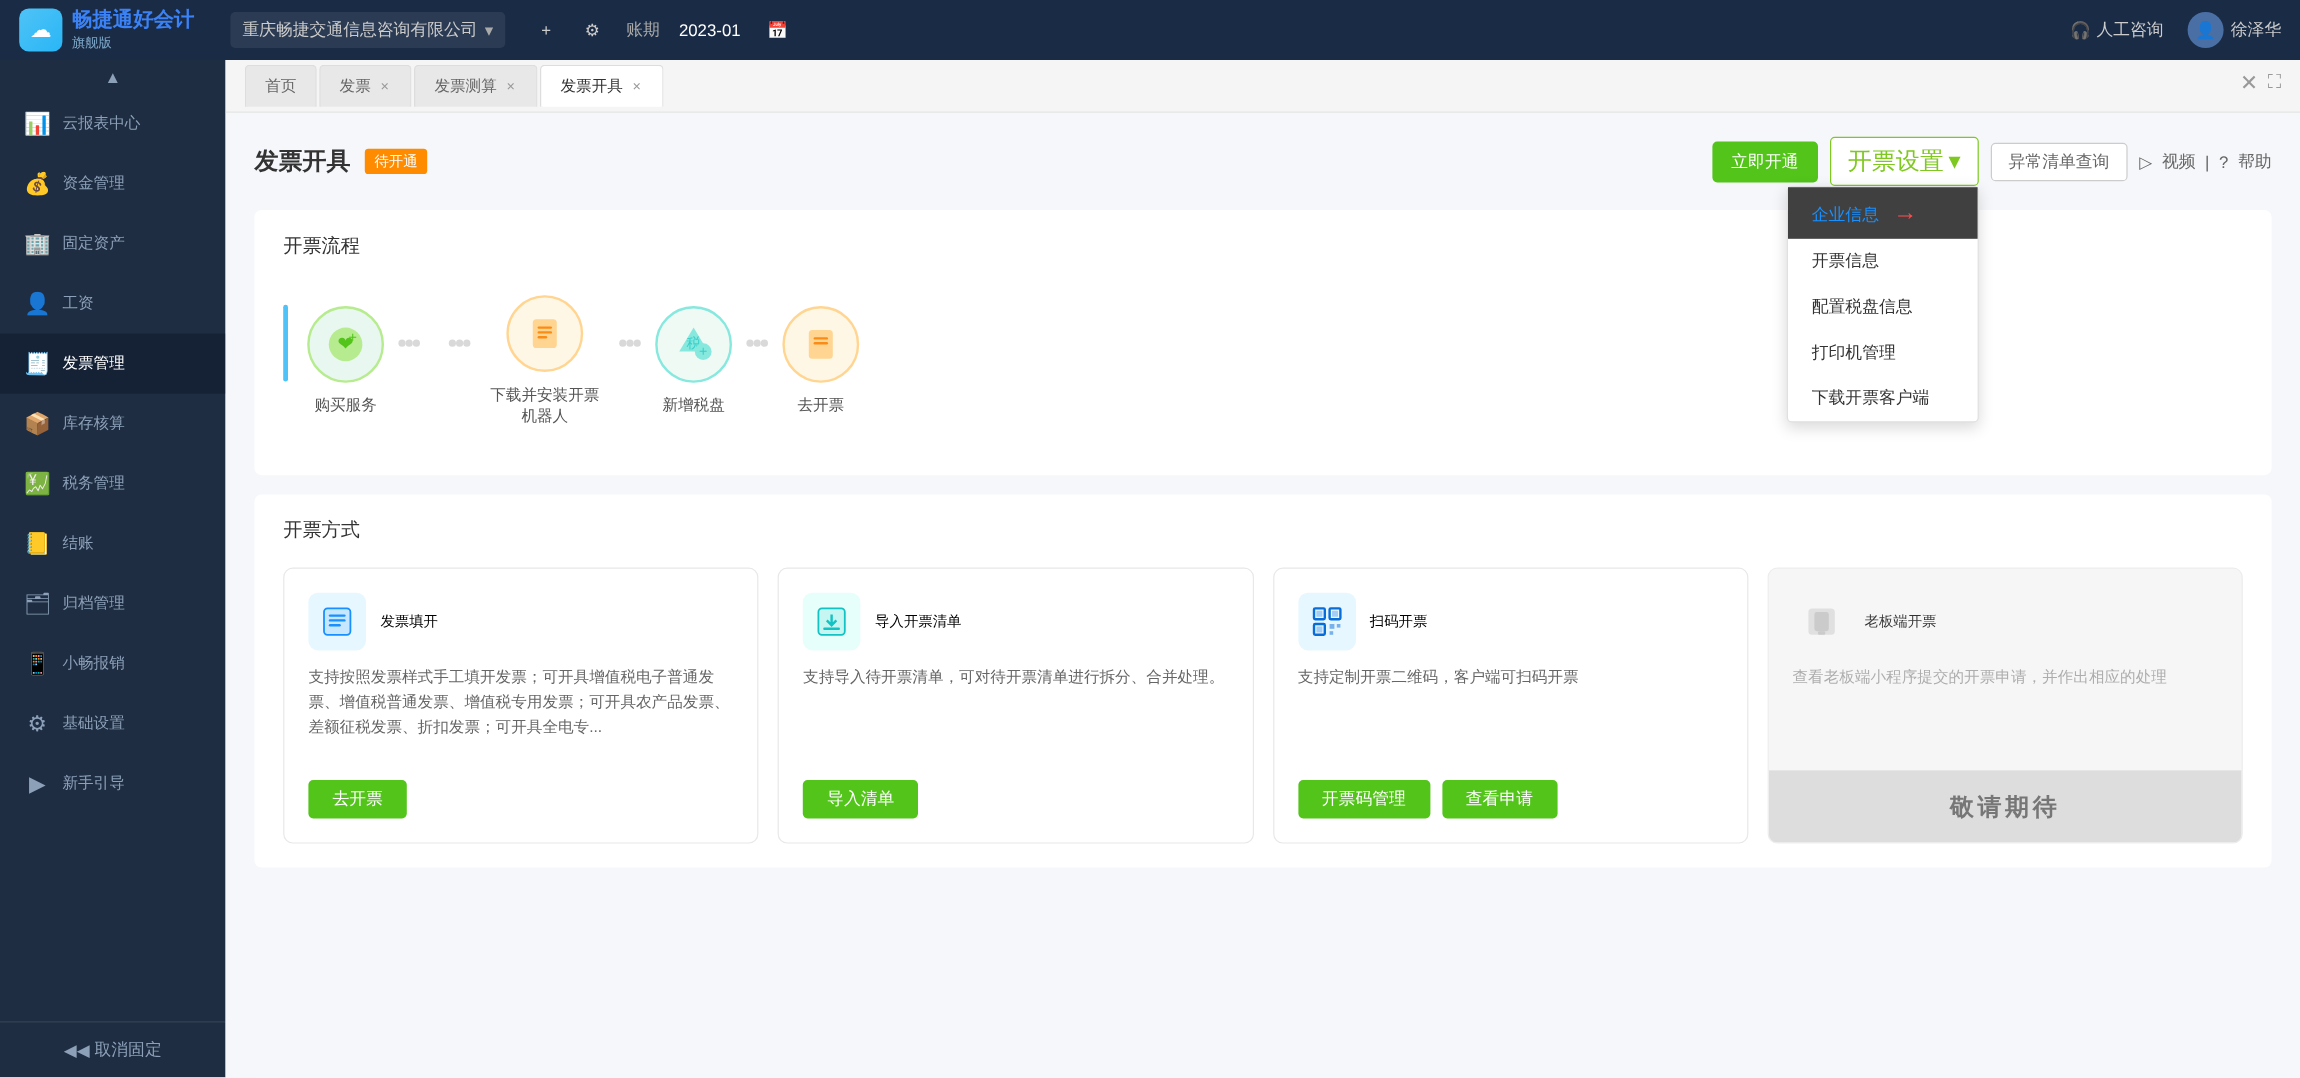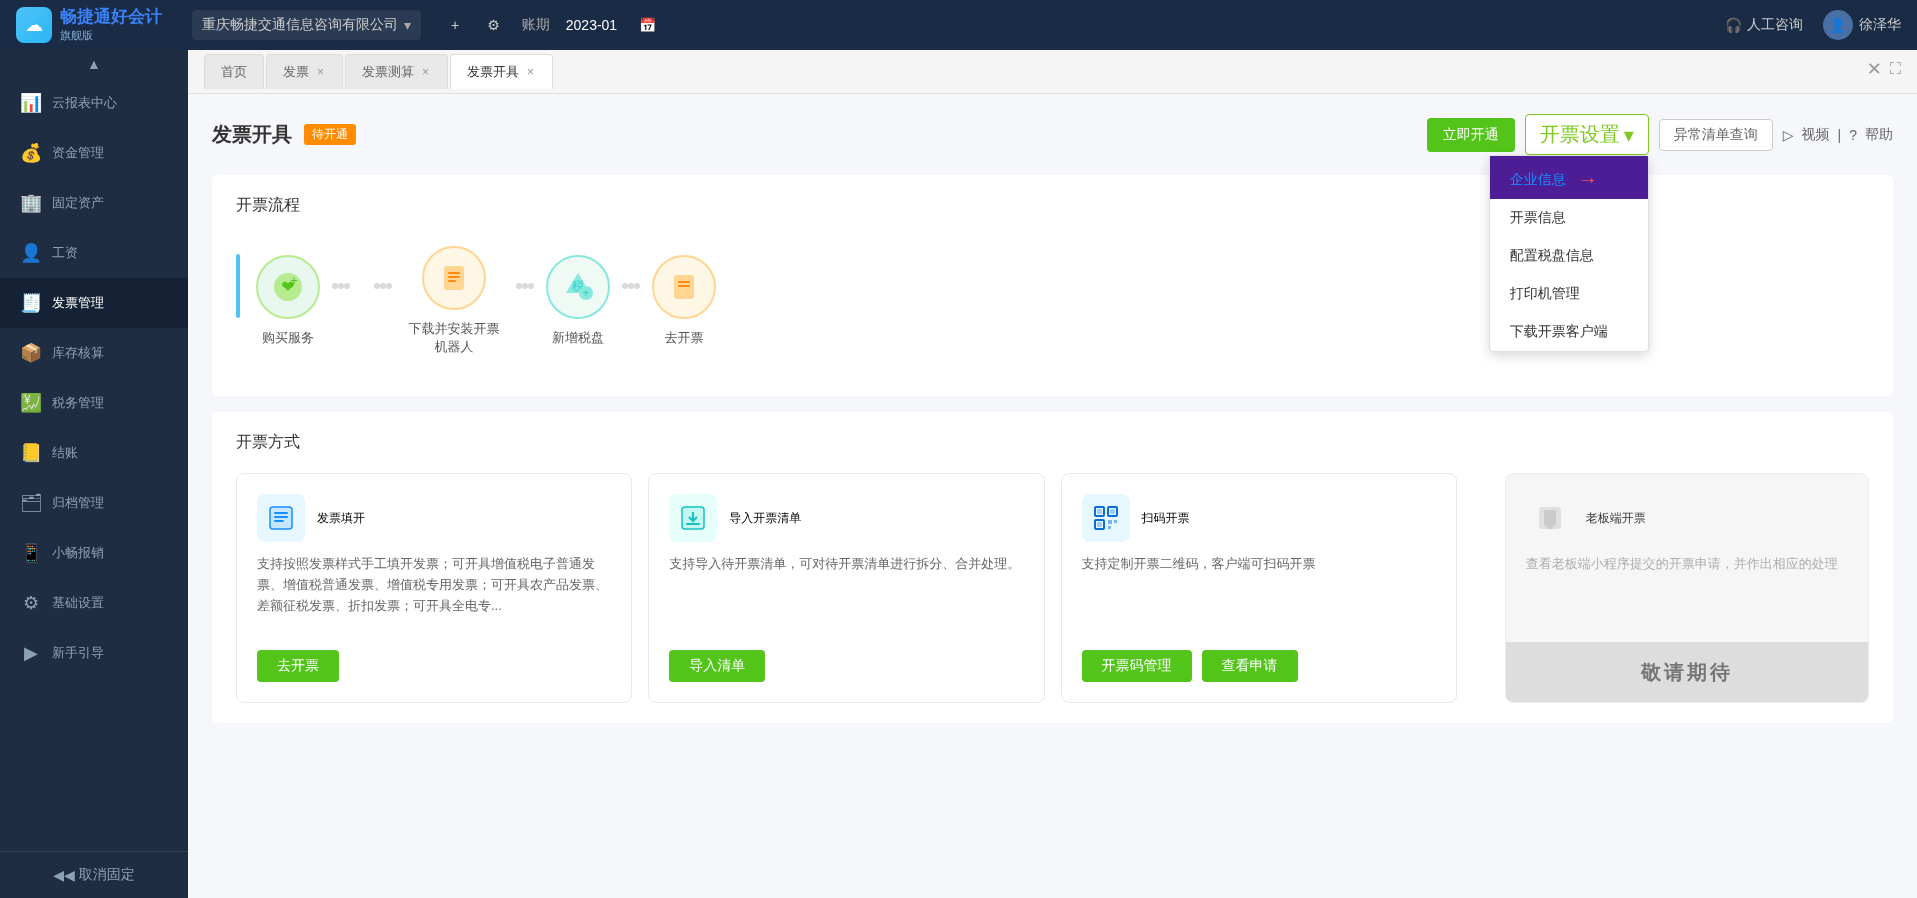--- a/index.html
+++ b/index.html
@@ -49,21 +49,21 @@
     .btn-primary { background: #52c41a; color: white; border: none; padding: 8px 16px; border-radius: 4px; cursor: pointer; font-size: 14px; }
     .btn-outline-green { background: white; color: #7ec820; border: 1.5px solid #7ec820; padding: 6px 14px; border-radius: 4px; cursor: pointer; font-size: 20px; display: flex; align-items: center; gap: 4px; position: relative; }
     .btn-outline-gray { background: white; color: #666; border: 1.5px solid #ccc; padding: 6px 14px; border-radius: 4px; cursor: pointer; font-size: 14px; display: flex; align-items: center; gap: 4px; }
     .help-area { display: flex; align-items: center; gap: 8px; color: #666; font-size: 14px; }
     .close-btn { color: #999; font-size: 18px; cursor: pointer; }
     .fullscreen-btn { color: #999; font-size: 16px; cursor: pointer; }
 
     
     .dropdown-menu { position: absolute; top: 100%; right: 0; background: white; border: 1px solid #e0e0e0; border-radius: 4px; box-shadow: 0 4px 12px rgba(0,0,0,0.15); z-index: 1000; min-width: 160px; }
     .dropdown-item { padding: 10px 20px; cursor: pointer; color: #333; font-size: 14px; }
-    .dropdown-item.highlighted { background: #4c1d95; color: #1890ff; }
+    .dropdown-item.highlighted { background: #404040; color: #1890ff; }
     .dropdown-wrapper { position: relative; }
 
     
     .section { background: white; border-radius: 6px; padding: 20px 24px; margin-bottom: 16px; }
     .section-title { font-size: 16px; font-weight: normal; color: #333; margin-bottom: 20px; }
 
     
     .flow-steps { display: flex; align-items: center; padding: 10px 0 20px; }
     .flow-step { display: flex; flex-direction: column; align-items: center; gap: 10px; }
     .flow-step-icon { width: 64px; height: 64px; border-radius: 50%; display: flex; align-items: center; justify-content: center; font-size: 28px; }
@@ -72,21 +72,21 @@
     .flow-step-icon.orange { background: #fff7e6; color: #fa8c16; border: 2px solid #ffd591; }
     .flow-step-icon.teal { background: #f0faf5; color: #36cfc9; border: 2px solid #87e8de; }
     .flow-step-label { font-size: 13px; color: #555; text-align: center; max-width: 100px; }
     .flow-connector { display: flex; align-items: center; padding: 0 12px; margin-bottom: 30px; }
     .flow-dot { width: 6px; height: 6px; border-radius: 50%; background: #d9d9d9; }
     .flow-start-bar { width: 4px; height: 64px; background: #4fc3f7; border-radius: 2px; margin-right: 16px; align-self: center; margin-bottom: 30px; }
 
     
     .methods-grid { display: grid; grid-template-columns: repeat(4, 1fr); gap: 16px; }
     .method-card { background: white; border: 1px solid #e8e8e8; border-radius: 8px; padding: 20px; }
-    .method-card.disabled { background: #f5f5f5; opacity: 0.8; margin-left: 32px; }
+    .method-card.disabled { background: #f5f5f5; opacity: 0.8; }
     .method-card-header { display: flex; align-items: center; gap: 12px; margin-bottom: 12px; }
     .method-icon { width: 48px; height: 48px; border-radius: 8px; display: flex; align-items: center; justify-content: center; font-size: 24px; }
     .method-icon.blue { background: #e6f7ff; color: #1890ff; }
     .method-icon.cyan { background: #e6fffb; color: #13c2c2; }
     .method-icon.blue2 { background: #e6f7ff; color: #096dd9; }
     .method-icon.gray { background: #f5f5f5; color: #999; }
     .method-title { font-size: 12px; font-weight: normal; color: #000000; }
     .method-desc { font-size: 13px; color: #666; line-height: 1.6; margin-bottom: 16px; min-height: 80px; }
     .method-desc.gray { color: #999; }
     .method-actions { display: flex; gap: 10px; }

